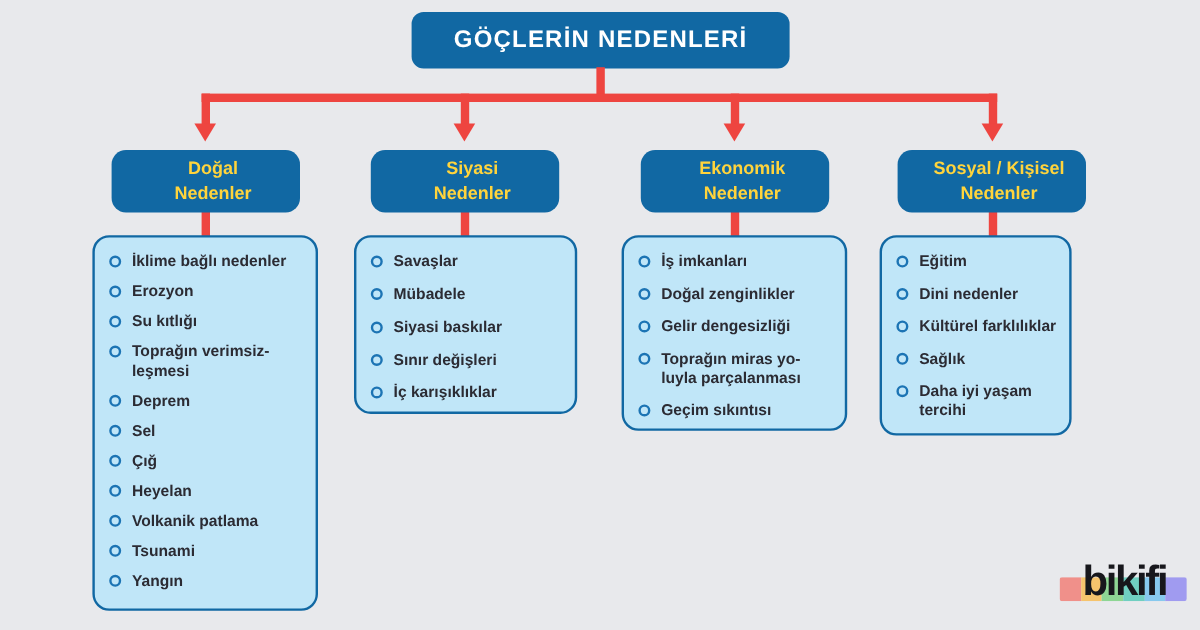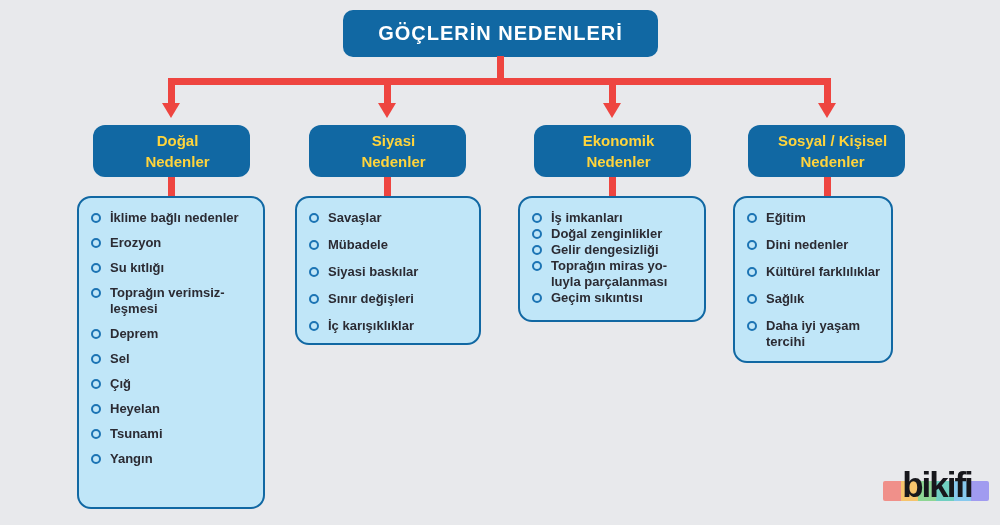--- a/index.html
+++ b/index.html
@@ -124,32 +124,36 @@
         <div class="item">
           <span class="bullet"></span>
           <span class="item-text">Çığ</span>
         </div>
         <div class="item">
           <span class="bullet"></span>
           <span class="item-text">Heyelan</span>
         </div>
         <div class="item">
           <span class="bullet"></span>
+          <span class="item-text">Volkanik patlama</span>
+        </div>
+        <div class="item">
+          <span class="bullet"></span>
           <span class="item-text">Tsunami</span>
         </div>
         <div class="item">
           <span class="bullet"></span>
           <span class="item-text">Yangın</span>
         </div>
       </div>
       <div class="header-box" style="left: 309px;">
         <span class="header-text">Siyasi
 Nedenler</span>
       </div>
-      <div class="list-box" style="left: 295px; width: 186px; height: 149px; gap: 11px;">
+      <div class="list-box" style="left: 295px; width: 186px; height: 149px; gap: 11px; justify-content: space-between;">
         <div class="item">
           <span class="bullet"></span>
           <span class="item-text">Savaşlar</span>
         </div>
         <div class="item">
           <span class="bullet"></span>
           <span class="item-text">Mübadele</span>
         </div>
         <div class="item">
           <span class="bullet"></span>
@@ -161,21 +165,21 @@
         </div>
         <div class="item">
           <span class="bullet"></span>
           <span class="item-text">İç karışıklıklar</span>
         </div>
       </div>
       <div class="header-box" style="left: 534px;">
         <span class="header-text">Ekonomik
 Nedenler</span>
       </div>
-      <div class="list-box" style="left: 518px; width: 188px; height: 126px; ">
+      <div class="list-box" style="left: 518px; width: 188px; height: 163px; gap: 11px;">
         <div class="item">
           <span class="bullet"></span>
           <span class="item-text">İş imkanları</span>
         </div>
         <div class="item">
           <span class="bullet"></span>
           <span class="item-text">Doğal zenginlikler</span>
         </div>
         <div class="item">
           <span class="bullet"></span>

